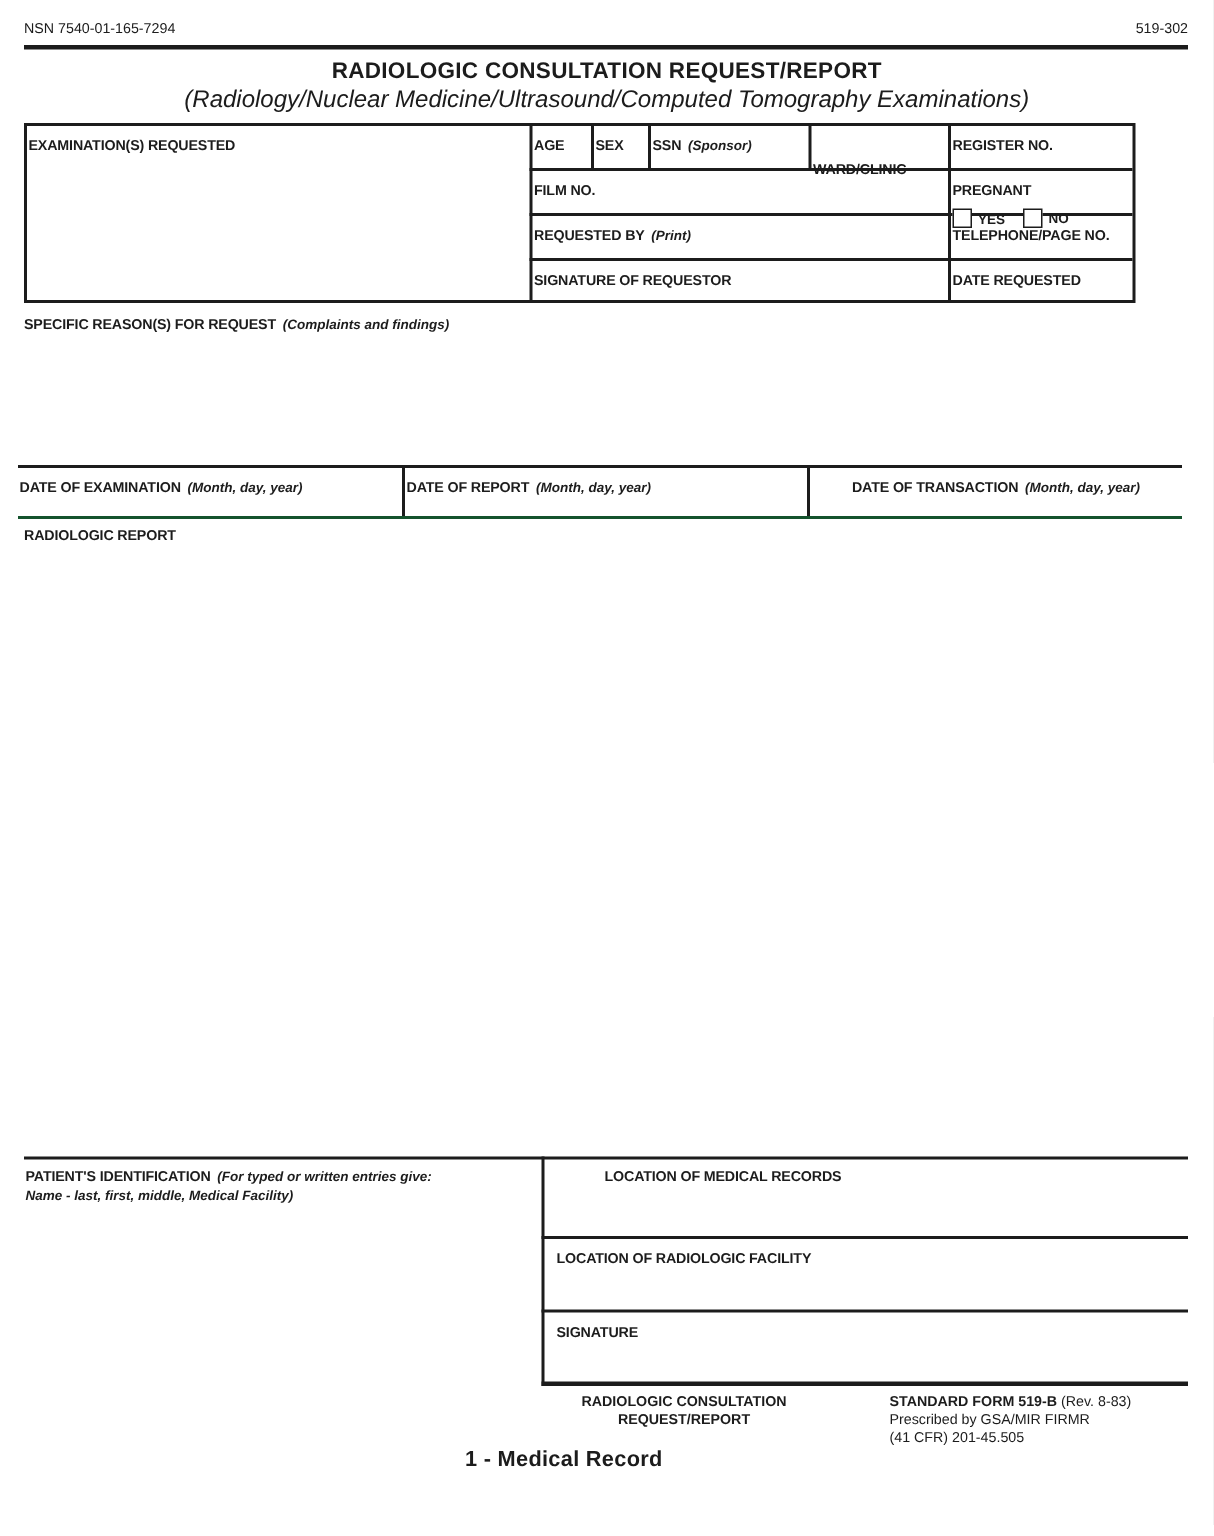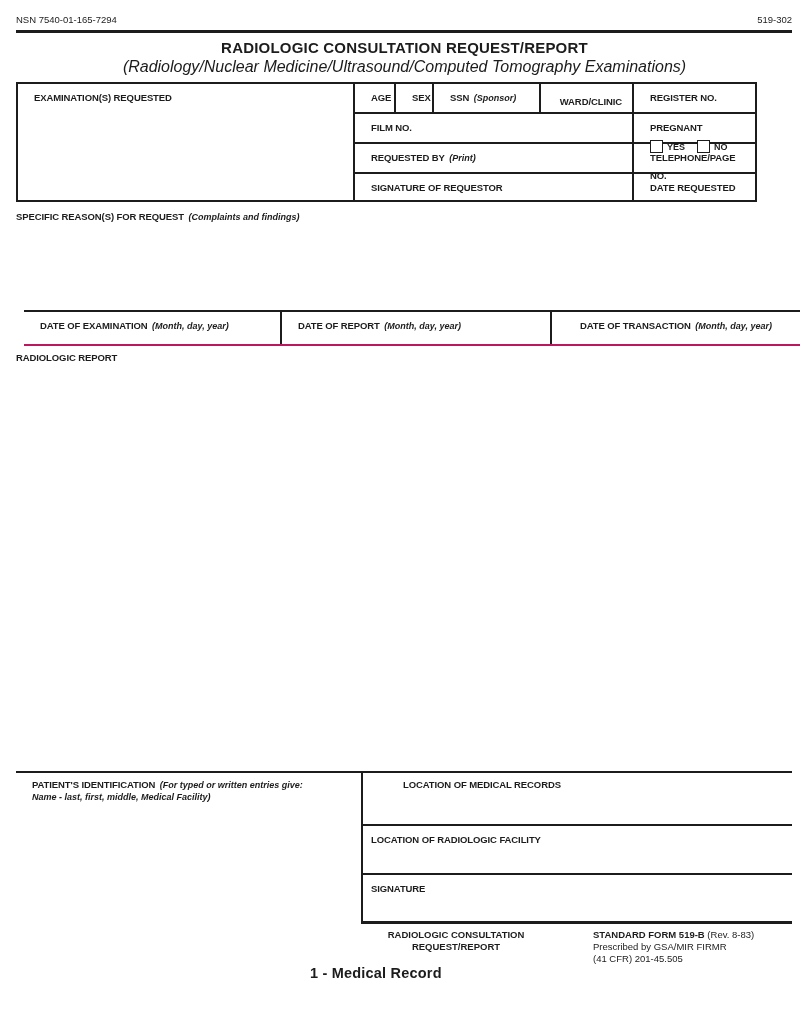--- a/index.html
+++ b/index.html
@@ -14,21 +14,21 @@
     overflow: hidden;
   }
   .abs { position: absolute; }
   .lbl { font-size: 9.5px; font-weight: bold; letter-spacing: -0.1px; }
   .note { font-size: 9px; font-style: italic; font-weight: bold; }
   .hline { position: absolute; background: #1c1c1c; height: 2px; }
   .vline { position: absolute; background: #1c1c1c; width: 2px; }
   .thick { height: 3px; }
   .title { font-size: 15px; font-weight: bold; text-align: center; letter-spacing: 0.2px; }
   .subtitle { font-size: 16px; font-style: italic; text-align: center; }
-  .cell { position: absolute; padding: 3px 16px; }
+  .cell { position: absolute; padding: 3px 1px; }
   .cb {
     display: inline-block; width: 13px; height: 13px;
     border: 1.6px solid #1c1c1c; background: #fff; vertical-align: middle;
     margin-right: 4px;
   }
   .cb-lbl { font-size: 9px; font-weight: bold; vertical-align: middle; }
   .footer-small { font-size: 9.5px; line-height: 12px; }
   .copy { font-size: 14.5px; font-weight: bold; letter-spacing: 0.2px; }
 </style>
 </head>
@@ -63,21 +63,21 @@
     <div class="cell" style="left:337px; top:0; width:39px; height:28px;">
       <span class="lbl">AGE</span>
     </div>
     <div class="cell" style="left:378px; top:0; width:36px; height:28px;">
       <span class="lbl">SEX</span>
     </div>
     <div class="cell" style="left:416px; top:0; width:105px; height:28px;">
       <span class="lbl">SSN</span>
       <span class="note">(Sponsor)</span>
     </div>
-    <div class="cell" style="left:523px; top:4px; width:97px; height:28px;text-align:right;">
+    <div class="cell" style="left:523px; top:16px; width:97px; height:28px;">
       <span class="lbl">WARD/CLINIC</span>
     </div>
     <div class="cell" style="left:616px; top:0; width:121px; height:28px;border-radius:13px;">
       <span class="lbl">REGISTER NO.</span>
     </div>
 
     <div class="cell" style="left:337px; top:30px; width:277px; height:28px;">
       <span class="lbl">FILM NO.</span>
     </div>
     <div class="cell" style="left:616px; top:30px; width:121px; height:28px;">
@@ -102,21 +102,21 @@
       <span class="lbl">DATE REQUESTED</span>
     </div>
   </div>
 
   <div class="abs" style="left:16px; top:206px;">
     <span class="lbl">SPECIFIC REASON(S) FOR REQUEST</span>
     <span class="note">(Complaints and findings)</span>
   </div>
   <div class="abs" style="left:16px; top:220px; width:776px; height:86px;"></div>
 
-  <div class="abs" style="left:24px; top:310px; width:776px; height:36px; border-top:2px solid #1c1c1c; border-bottom:2px solid #be185d;">
+  <div class="abs" style="left:12px; top:310px; width:776px; height:36px; border-top:2px solid #1c1c1c; border-bottom:2px solid #14532d;">
     <div class="vline" style="left:256px; top:0; height:32px;"></div>
     <div class="vline" style="left:526px; top:0; height:32px;"></div>
 
     <div class="cell" style="left:0; top:0; width:256px; height:32px;">
       <span class="lbl">DATE OF EXAMINATION</span>
       <span class="note">(Month, day, year)</span>
     </div>
     <div class="cell" style="left:258px; top:0; width:268px; height:32px;border-radius:10px;">
       <span class="lbl">DATE OF REPORT</span>
       <span class="note">(Month, day, year)</span>

